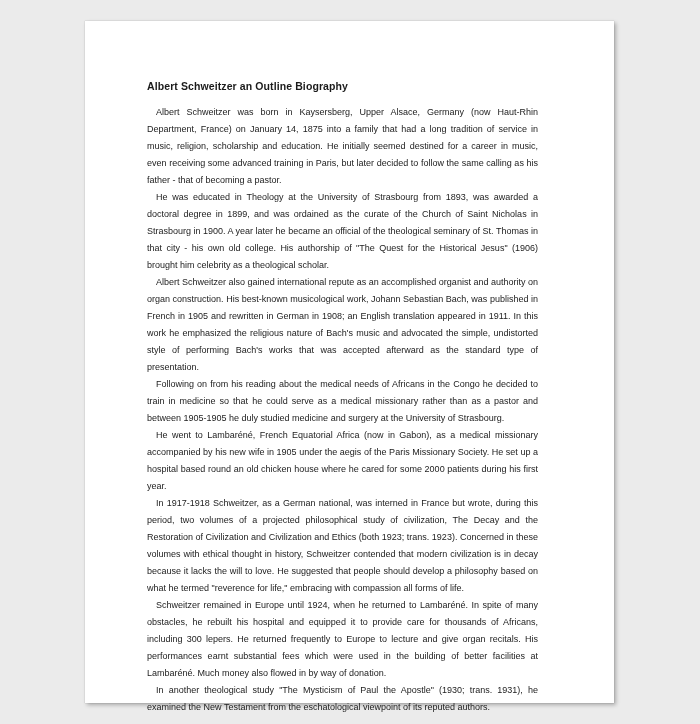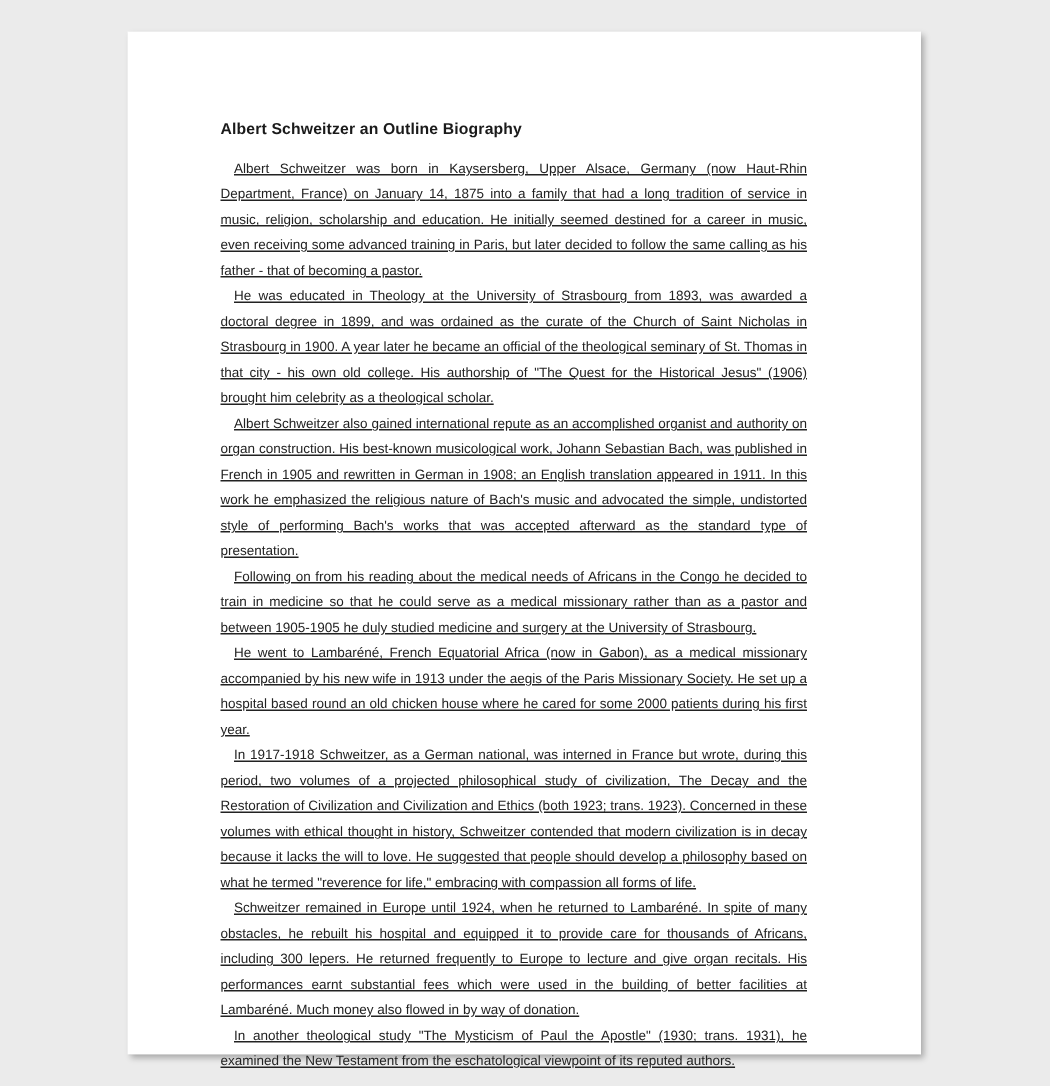--- a/index.html
+++ b/index.html
@@ -44,35 +44,34 @@
   .doc-paragraph {
     font-size: 9px;
     line-height: 17px;
     color: #222222;
     text-align: justify;
     text-justify: inter-word;
     margin: 0;
     text-indent: 9px;
     -webkit-hyphens: none;
     hyphens: none;
-    text-decoration: underline;
   }
 </style>
 </head>
 <body>
 
 <div class="viewport">
   <div class="page">
     <div class="page-body">
       <h1 class="doc-title">Albert Schweitzer an Outline Biography</h1>
       <div>
         <p class="doc-paragraph">Albert Schweitzer was born in Kaysersberg, Upper Alsace, Germany (now Haut-Rhin Department, France) on January 14, 1875 into a family that had a long tradition of service in music, religion, scholarship and education. He initially seemed destined for a career in music, even receiving some advanced training in Paris, but later decided to follow the same calling as his father - that of becoming a pastor.</p>
         <p class="doc-paragraph">He was educated in Theology at the University of Strasbourg from 1893, was awarded a doctoral degree in 1899, and was ordained as the curate of the Church of Saint Nicholas in Strasbourg in 1900. A year later he became an official of the theological seminary of St. Thomas in that city - his own old college. His authorship of "The Quest for the Historical Jesus" (1906) brought him celebrity as a theological scholar.</p>
         <p class="doc-paragraph">Albert Schweitzer also gained international repute as an accomplished organist and authority on organ construction. His best-known musicological work, Johann Sebastian Bach, was published in French in 1905 and rewritten in German in 1908; an English translation appeared in 1911. In this work he emphasized the religious nature of Bach's music and advocated the simple, undistorted style of performing Bach's works that was accepted afterward as the standard type of presentation.</p>
         <p class="doc-paragraph">Following on from his reading about the medical needs of Africans in the Congo he decided to train in medicine so that he could serve as a medical missionary rather than as a pastor and between 1905-1905 he duly studied medicine and surgery at the University of Strasbourg.</p>
-        <p class="doc-paragraph">He went to Lambaréné, French Equatorial Africa (now in Gabon),  as a medical missionary accompanied by his new wife in 1913 under the aegis of the Paris Missionary Society. He set up a hospital based round an old chicken house where he cared for some 2000 patients during his first year.</p>
+        <p class="doc-paragraph">He went to Lambaréné, French Equatorial Africa (now in Gabon),  as a medical missionary accompanied by his new wife in 1905 under the aegis of the Paris Missionary Society. He set up a hospital based round an old chicken house where he cared for some 2000 patients during his first year.</p>
         <p class="doc-paragraph">In 1917-1918 Schweitzer, as a German national, was interned in France but wrote, during this period, two volumes of a projected philosophical study of civilization, The Decay and the Restoration of Civilization and Civilization and Ethics (both 1923; trans. 1923). Concerned in these volumes with ethical thought in history, Schweitzer contended that modern civilization is in decay because it lacks the will to love. He suggested that people should develop a philosophy based on what he termed "reverence for life," embracing with compassion all forms of life.</p>
         <p class="doc-paragraph">Schweitzer remained in Europe until 1924, when he returned to Lambaréné. In spite of many obstacles, he rebuilt his hospital and equipped it to provide care for thousands of Africans, including 300 lepers. He returned frequently to Europe to lecture and give organ recitals. His performances earnt substantial fees which were used in the building of better facilities at Lambaréné. Much money also flowed in by way of donation.</p>
         <p class="doc-paragraph">In another theological study "The Mysticism of Paul the Apostle" (1930; trans. 1931), he examined the New Testament from the eschatological viewpoint of its reputed authors.</p>
       </div>
     </div>
   </div>
 </div>
 
 </body></html>

